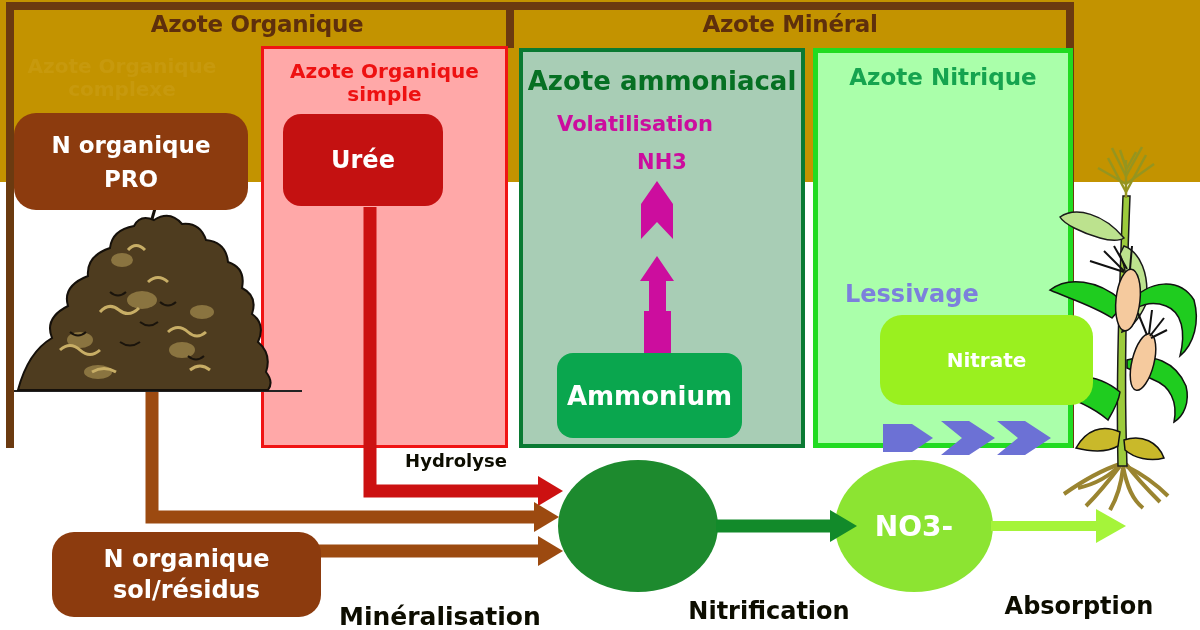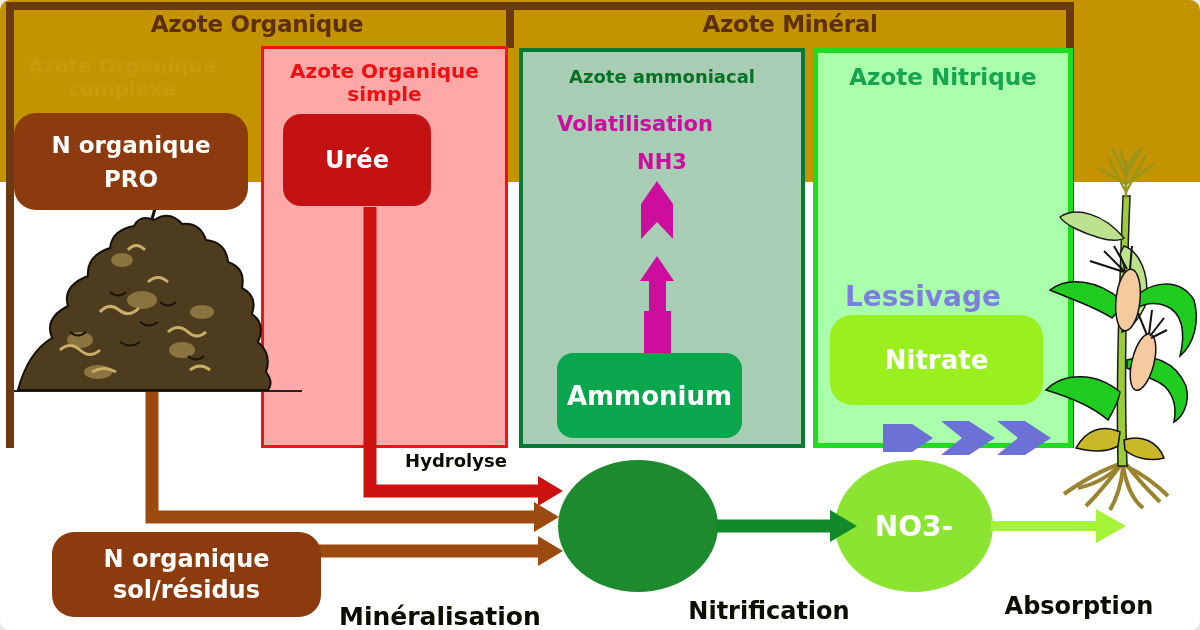--- a/index.html
+++ b/index.html
@@ -1,46 +1,46 @@
 <!DOCTYPE html>
 <html><head>
 <meta charset="utf-8">
 <style>
   html,body{margin:0;padding:0;background:#e8e8e8;}
   .canvas{
     position:relative;width:1200px;height:630px;background:#ffffff;
     overflow:hidden;font-family:"DejaVu Sans","Liberation Sans",sans-serif;
-    font-weight:bold;border-radius:10px;-webkit-font-smoothing:antialiased;
+    font-weight:bold;-webkit-font-smoothing:antialiased;
   }
   .abs{position:absolute;}
   .ctr{text-align:center;}
   .soil{left:0;top:448;width:1200px;height:182px;background:#C39300;}
   .outer-frame{left:6;top:2;width:1068px;height:446px;box-sizing:border-box;
     border-top:8px solid #6B3A10;border-left:8px solid #6B3A10;border-right:8px solid #6B3A10;}
   .outer-frame{left:6px;top:2px;}
   .divider{left:506px;top:2px;width:8px;height:46px;background:#6B3A10;}
   .hdr{top:11px;font-size:23px;color:#5E2F0C;letter-spacing:-0.3px;}
   .hdr-org{left:8px;width:498px;}
   .hdr-min{left:514px;width:552px;}
   .panel{box-sizing:border-box;}
   .panel-pink{left:261px;top:46px;width:247px;height:402px;background:#FFA8A8;border:3px solid #F01414;}
   .panel-teal{left:519px;top:48px;width:286px;height:400px;background:#A8CDB5;border:4px solid #0A7A33;}
   .panel-green{left:813px;top:48px;width:260px;height:400px;background:#AAFFAA;border:5px solid #21DB21;}
   .lbl-gold{left:2px;top:55px;width:240px;font-size:20px;line-height:23px;color:#C7990D;}
   .lbl-red{left:261px;top:60px;width:247px;font-size:20px;line-height:23px;color:#EE1111;}
-  .lbl-teal-title{left:519px;top:66px;width:286px;font-size:18px;color:#067023;}
+  .lbl-teal-title{left:519px;top:66px;width:286px;font-size:26px;color:#067023;}
   .lbl-volat{left:519px;top:112px;width:232px;font-size:21px;color:#CC0D9E;}
   .lbl-nh3{left:519px;top:150px;width:286px;font-size:21px;color:#CC0D9E;}
   .lbl-nitrique{left:813px;top:64px;width:260px;font-size:23px;color:#16A44F;}
-  .lbl-lessivage{left:845px;top:280px;font-size:28px;color:#7C80DC;}
+  .lbl-lessivage{left:845px;top:280px;font-size:24px;color:#7C80DC;}
   .box{display:flex;align-items:center;justify-content:center;flex-direction:column;color:#ffffff;box-sizing:border-box;}
   .box-npro{left:14px;top:113px;width:234px;height:97px;background:#8C3B0E;border-radius:22px;font-size:23px;line-height:34px;}
-  .box-uree{left:283px;top:114px;width:148px;height:92px;background:#C41111;border-radius:18px;font-size:24px;}
+  .box-uree{left:283px;top:114px;width:160px;height:92px;background:#C41111;border-radius:18px;font-size:24px;}
   .box-ammonium{left:557px;top:353px;width:185px;height:85px;background:#0AA64E;border-radius:16px;font-size:26px;}
-  .box-nitrate{left:830px;top:315px;width:213px;height:90px;background:#9AF01F;border-radius:22px;font-size:26px;}
+  .box-nitrate{left:880px;top:315px;width:213px;height:90px;background:#9AF01F;border-radius:22px;font-size:20px;}
   .box-solres{left:52px;top:532px;width:269px;height:85px;background:#8C3B0E;border-radius:22px;font-size:24px;line-height:31px;}
   .soil-lbl{color:#0d0d00;}
   .lbl-hydrolyse{left:386px;top:450px;width:140px;font-size:18px;text-align:center;}
   .lbl-mineralisation{left:339px;top:602px;width:200px;font-size:25px;}
   .lbl-nitrification{left:669px;top:597px;width:200px;font-size:24px;text-align:center;}
   .lbl-absorption{left:979px;top:592px;width:200px;font-size:24px;}
   .circle-lbl{display:flex;align-items:center;justify-content:center;color:#ffffff;}
   .lbl-nh4{left:558px;top:460px;width:160px;height:132px;font-size:29px;}
   .lbl-no3{left:835px;top:460px;width:158px;height:133px;font-size:28px;}
   svg.overlay{left:0;top:0;}

